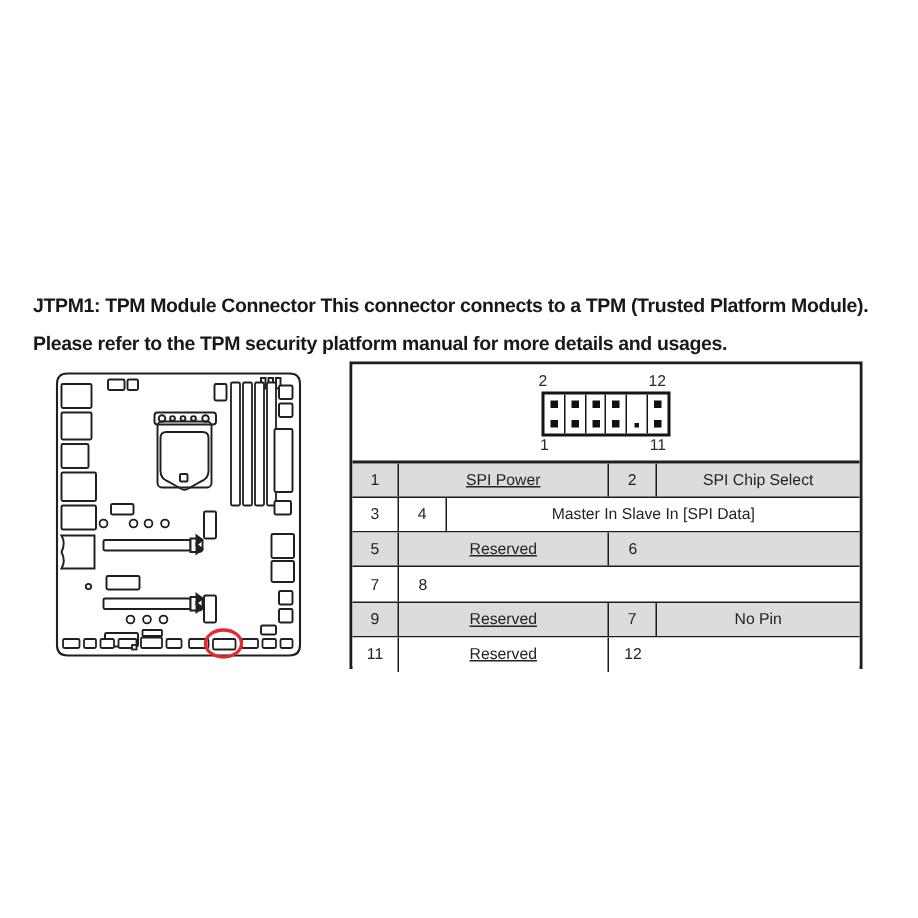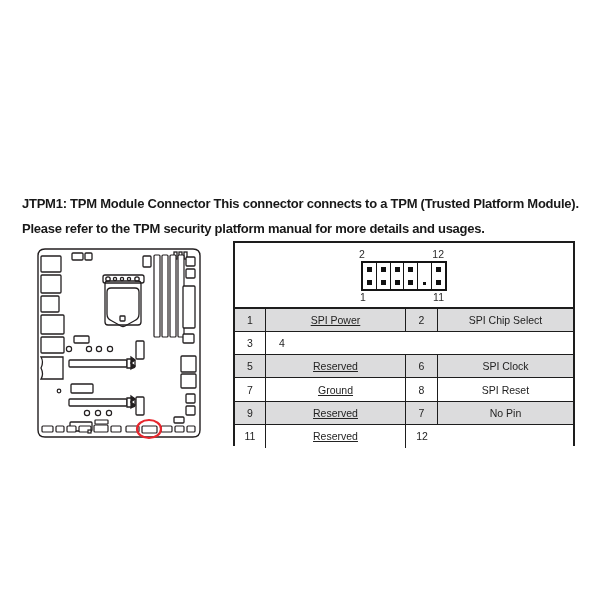--- a/index.html
+++ b/index.html
@@ -290,34 +290,32 @@
   <div class="trow shade">
     <div class="cell c-num">1</div>
     <div class="cell c-desc">SPI Power</div>
     <div class="cell c-num2">2</div>
     <div class="cell c-desc2">SPI Chip Select</div>
   </div>
 
   <div class="trow plain">
     <div class="cell c-num">3</div>
     <div class="cell c-num2">4</div>
+    <div class="cell c-desc2">Master In Slave In [SPI Data]</div>
   </div>
 
   <div class="trow shade">
     <div class="cell c-num">5</div>
     <div class="cell c-desc">Reserved</div>
     <div class="cell c-num2">6</div>
-    <div class="cell c-desc2">SPI Clock</div>
   </div>
 
   <div class="trow plain">
     <div class="cell c-num">7</div>
-    <div class="cell c-desc">Ground</div>
     <div class="cell c-num2">8</div>
-    <div class="cell c-desc2">SPI Reset</div>
   </div>
 
   <div class="trow shade">
     <div class="cell c-num">9</div>
     <div class="cell c-desc">Reserved</div>
     <div class="cell c-num2">7</div>
     <div class="cell c-desc2">No Pin</div>
   </div>
 
   <div class="trow plain">

